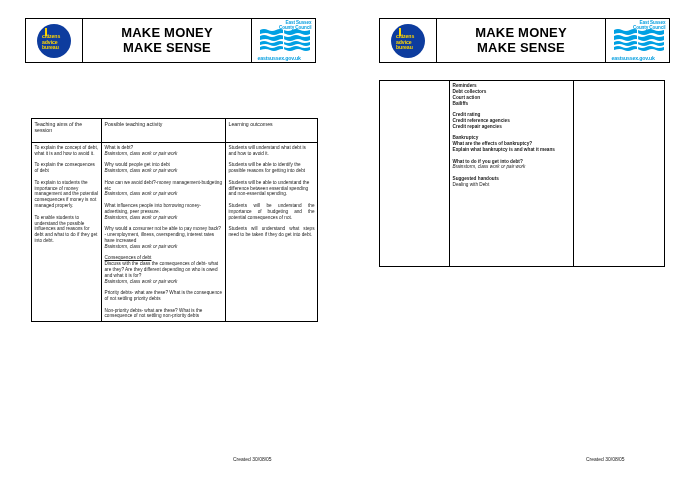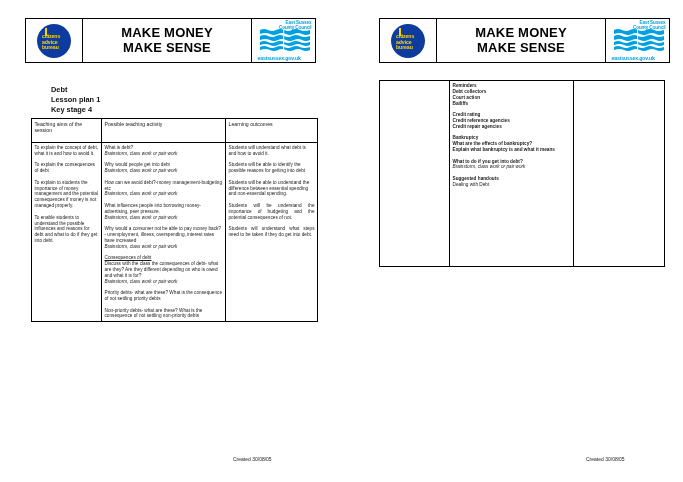--- a/index.html
+++ b/index.html
@@ -205,25 +205,20 @@
               <path d="M0 13 Q4 11 8 13 T16 13 T24 13 T32 13 T40 13 T50 13 L50 16 Q46 18 42 16 T34 16 T26 16 T18 16 T10 16 T0 16 Z"></path>
               <path d="M0 18 Q4 16 8 18 T16 18 T24 18 T32 18 T40 18 T50 18 L50 21 Q46 23 42 21 T34 21 T26 21 T18 21 T10 21 T0 21 Z"></path>
             </g>
             <rect x="23" y="0" width="1.1" height="22" fill="#ffffff"></rect>
           </svg>
           <div class="esc-url">eastsussex.gov.uk</div>
         </div>
       </div>
     </div>
 
-    <div class="doc-heading" style="left:51px; top:85px;">
-      <div>Debt</div>
-      <div>Lesson plan 1</div>
-      <div>Key stage 4</div>
-    </div>
 
     <table class="lesson" style="left:31px; top:118px; width:286px;">
       <colgroup>
         <col style="width:70px">
         <col style="width:124px">
         <col style="width:92px">
       </colgroup>
       <thead>
         <tr>
           <th>Teaching aims of the session</th>

